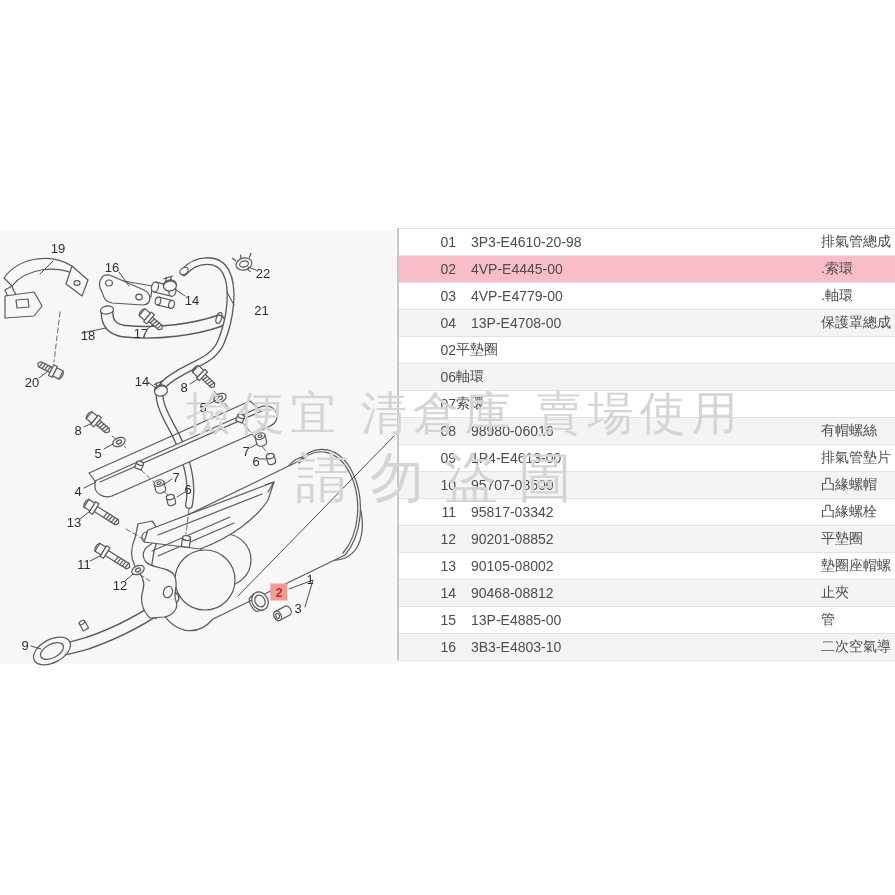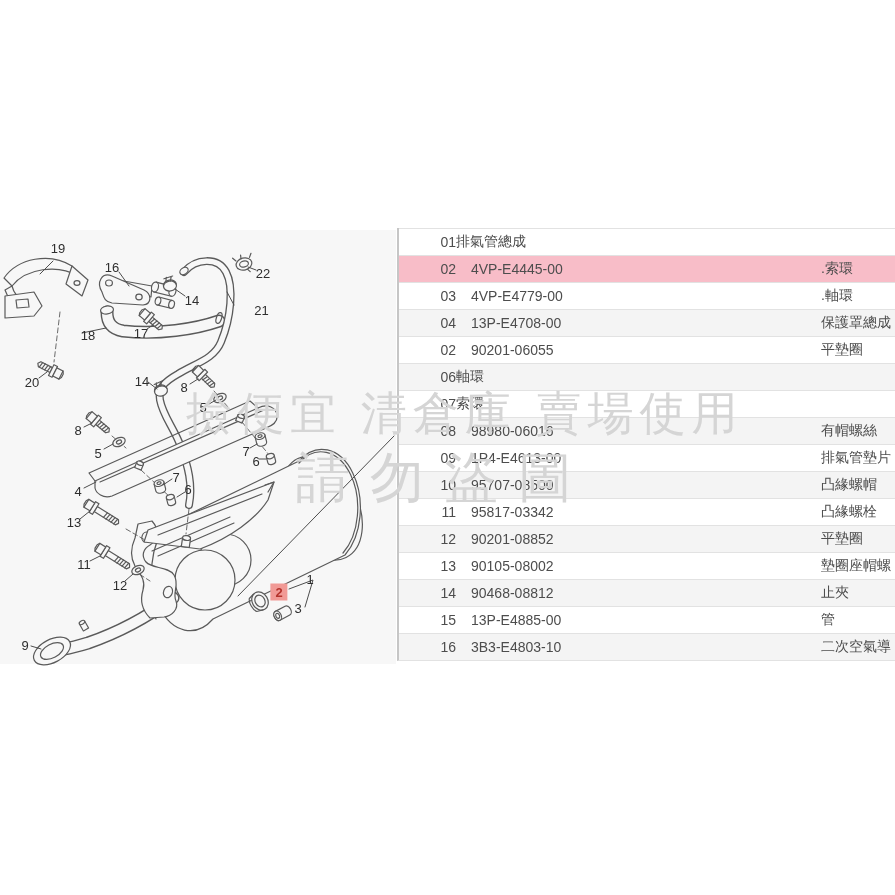--- a/index.html
+++ b/index.html
@@ -255,40 +255,40 @@
     <div class="callout" style="left: 25px; top: 645px;">9</div>
     <div class="callout" style="left: 310px; top: 579px;">1</div>
     <div class="callout callout-hl" style="left: 279px; top: 592px;">2</div>
     <div class="callout" style="left: 298px; top: 608px;">3</div>
   </div>
 
 <div class="parts-table">
   <div>
       <div class="prow">
         <div class="cell no">01</div>
+        <div class="cell pn">3P3-E4610-20-98</div>
         <div class="cell desc">排氣管總成</div>
       </div>
       <div class="prow alt hl">
         <div class="cell no">02</div>
         <div class="cell pn">4VP-E4445-00</div>
         <div class="cell desc">.索環</div>
       </div>
       <div class="prow">
         <div class="cell no">03</div>
         <div class="cell pn">4VP-E4779-00</div>
         <div class="cell desc">.軸環</div>
       </div>
       <div class="prow alt">
         <div class="cell no">04</div>
         <div class="cell pn">13P-E4708-00</div>
         <div class="cell desc">保護罩總成</div>
       </div>
       <div class="prow">
         <div class="cell no">02</div>
-        <div class="cell pn">90201-06055</div>
         <div class="cell desc">平墊圈</div>
       </div>
       <div class="prow alt">
         <div class="cell no">06</div>
         <div class="cell desc">軸環</div>
       </div>
       <div class="prow">
         <div class="cell no">07</div>
         <div class="cell desc">索環</div>
       </div>

